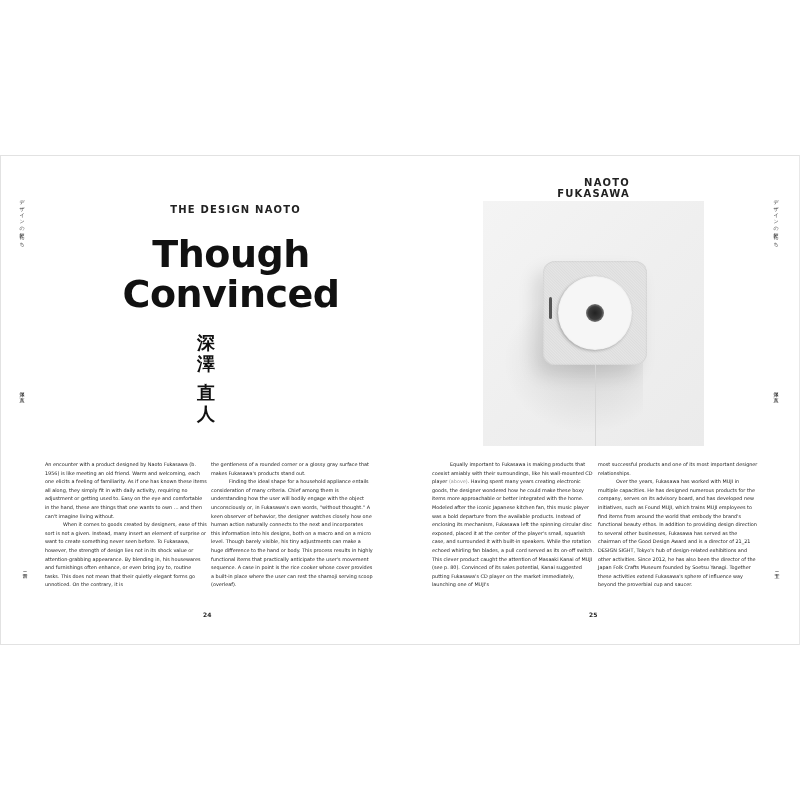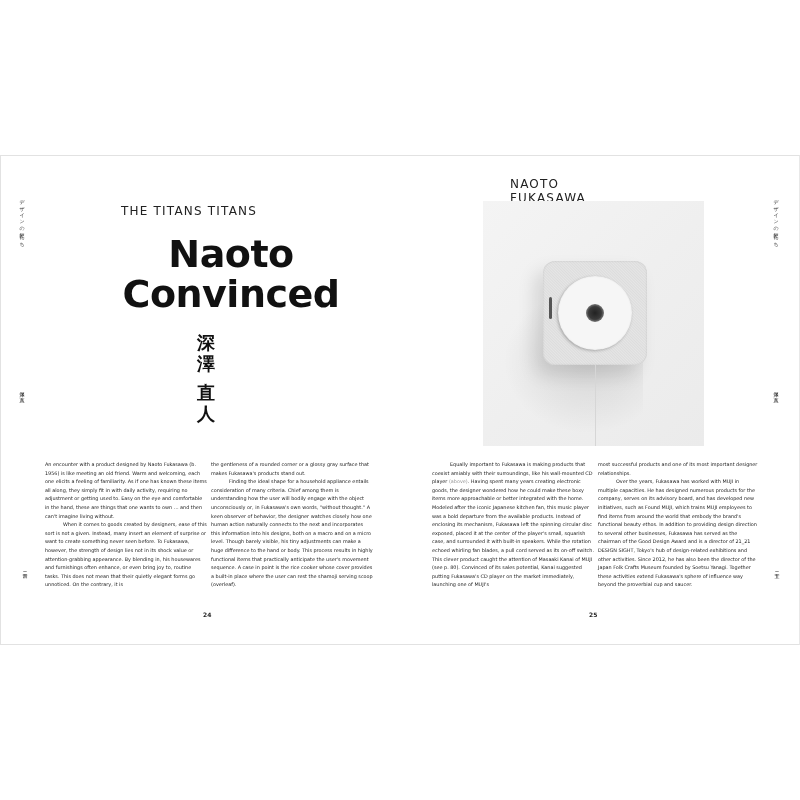--- a/index.html
+++ b/index.html
@@ -2,21 +2,21 @@
 <html><head>
   <meta charset="utf-8">
   <style>
     html, body { margin: 0; padding: 0; background: #ffffff; }
     body { width: 800px; height: 800px; position: relative; overflow: hidden; font-family: "Liberation Sans", "DejaVu Sans", sans-serif; color: #1a1a1a; }
     .spread { position: absolute; left: 0; top: 155px; width: 798px; height: 488px; border: 1px solid #e2e2e2; border-right: 1px solid #e8e8e8; background: #fff; }
     .page { position: absolute; top: 0; height: 100%; }
     .page.left { left: 0; width: 399px; }
     .page.right { left: 399px; width: 399px; }
     .vert { position: absolute; writing-mode: vertical-rl; font-family: "DejaVu Sans", sans-serif; font-size: 5px; letter-spacing: 1px; color: #333; }
-    .kicker { position: absolute; font-family: "DejaVu Sans", sans-serif; font-weight: normal; font-size: 12px; letter-spacing: 1.2px; color: #222; text-align: left; }
+    .kicker { position: absolute; font-family: "DejaVu Sans", sans-serif; font-weight: bold; font-size: 10px; letter-spacing: 1.2px; color: #222; text-align: right; }
     .title { position: absolute; left: 110px; top: 78px; width: 240px; text-align: center; font-family: "DejaVu Sans", sans-serif; font-weight: bold; font-size: 38px; line-height: 40px; letter-spacing: -0.5px; color: #111; }
     .kanji { position: absolute; left: 193px; top: 176px; width: 24px; font-family: "DejaVu Sans", sans-serif; font-weight: bold; font-size: 18px; line-height: 21px; text-align: center; color: #111; }
     .kanji .gap { height: 8px; }
     .col { position: absolute; top: 304px; width: 162px; font-family: "DejaVu Sans", sans-serif; font-size: 4.9px; line-height: 8.6px; color: #222; text-align: left; }
     .col p { margin: 0; }
     .col p.indent { text-indent: 18px; }
     .col .hl { color: #999; }
     .pagenum { position: absolute; top: 455px; font-family: "DejaVu Sans", sans-serif; font-weight: bold; font-size: 6px; color: #222; }
     .photo { position: absolute; left: 12px; top: 45px; width: 221px; height: 245px; background: linear-gradient(135deg, #f4f4f4 0%, #efefef 50%, #ebebeb 100%); overflow: hidden; }
     .device-shadow { position: absolute; left: 20px; top: 88px; width: 140px; height: 145px; background: radial-gradient(ellipse at 60% 50%, rgba(0,0,0,0.10) 0%, rgba(0,0,0,0.04) 45%, rgba(0,0,0,0) 70%); }
@@ -29,24 +29,24 @@
 </head>
 <body>
 
 <div class="spread">
 
   <div class="page left">
     <div class="vert" style="left:18px; top:40px;">デザインの巨匠たち</div>
     <div class="vert" style="left:18px; top:232px;">深澤 直人</div>
     <div class="vert" style="left:21px; top:412px;">二十四</div>
 
-    <div class="kicker" style="left:120px; top:48px; width:180px;">THE TITANS TITANS</div>
+    <div class="kicker" style="left:120px; top:48px; width:180px;">THE DESIGN NAOTO</div>
 
     <div class="title">
-      <div>Naoto</div>
+      <div>Though</div>
       <div>Convinced</div>
     </div>
 
     <div class="kanji">
       <div>深</div>
       <div>澤</div>
       <div class="gap"></div>
       <div>直</div>
       <div>人</div>
     </div>

